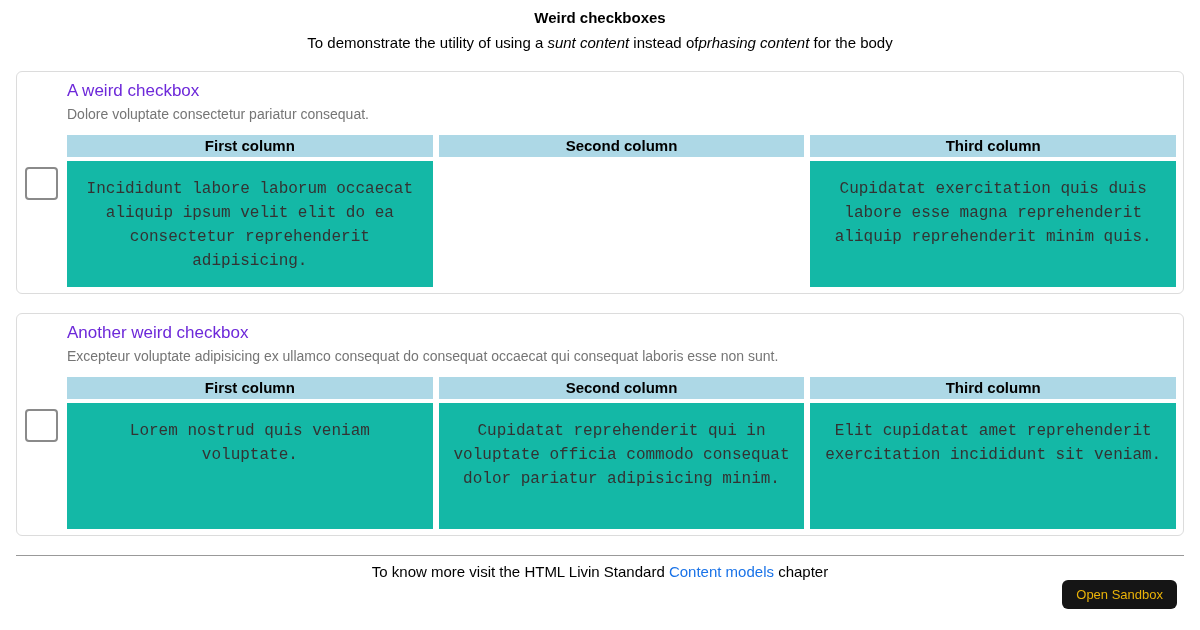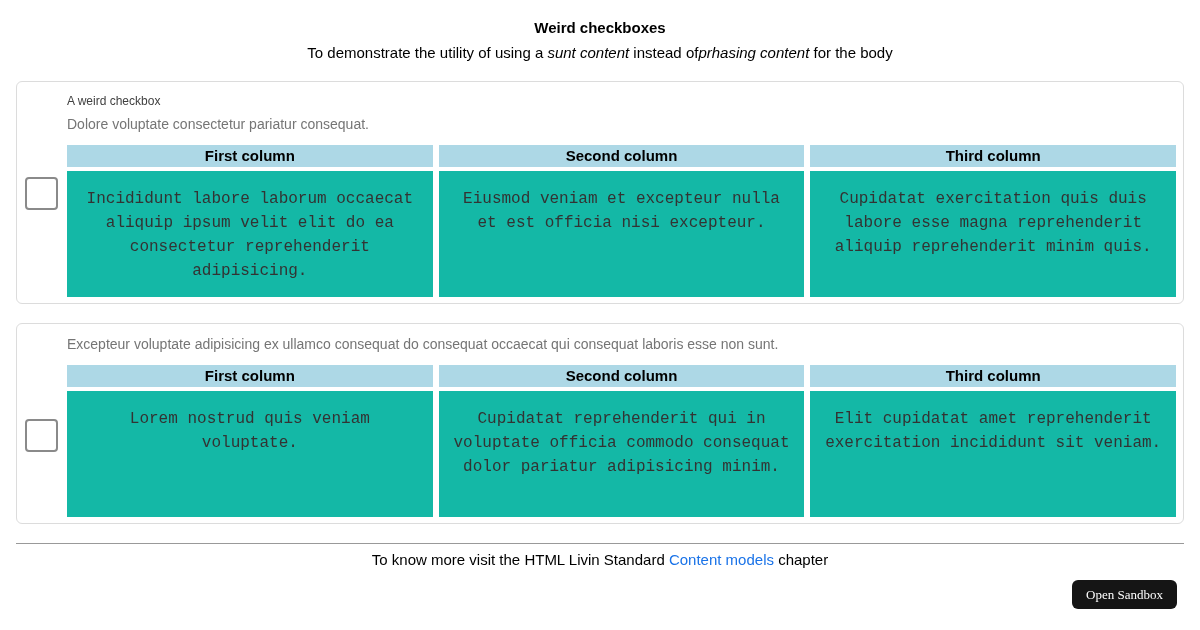--- a/index.html
+++ b/index.html
@@ -9,21 +9,21 @@
     background: #ffffff;
     font-family: "Liberation Sans", sans-serif;
     color: #000;
     position: relative;
     overflow: hidden;
   }
 
   
   .page-header {
     text-align: center;
-    padding-top: 15px;
+    padding-top: 5px;
     font-size: 15px;
     line-height: 25px;
   }
   .page-header h1 {
     font-size: 15px;
     font-weight: bold;
     margin: 0;
     line-height: 25px;
   }
   .page-subtitle { margin: 0; }
@@ -32,25 +32,25 @@
   
   .card {
     position: relative;
     margin: 16px 16px 19px 16px;
     border: 1px solid #dcdcdc;
     border-radius: 6px;
     padding: 8px 7px 6px 50px;
     background: #fff;
   }
   .card-title {
-    font-size: 12px;
+    font-size: 17px;
     font-weight: normal;
     margin: 0;
     line-height: 22px;
-    color: #404040;
+    color: #6d28d9;
   }
   .card-desc {
     font-size: 14px;
     line-height: 18px;
     margin: 3px 0 0 0;
     color: #757575;
   }
   .weird-checkbox {
     appearance: none;
     -webkit-appearance: none;
@@ -113,24 +113,24 @@
   }
 
   
   .sandbox-btn {
     position: absolute;
     right: 23px;
     bottom: 21px;
     height: 29px;
     padding: 0 14px;
     background: #151515;
-    color: #ffffff;
+    color: #eab308;
     border: none;
     border-radius: 6px;
-    font-family: Liberation Serif, serif;
+    font-family: Liberation Sans, sans-serif;
     font-size: 13px;
     cursor: pointer;
     text-align: right;
   }
 </style>
 </head>
 <body>
 
 <header class="page-header">
   <h1>Weird checkboxes</h1>
@@ -141,31 +141,31 @@
   <input type="checkbox" class="weird-checkbox" style="">
   <h2 class="card-title">A weird checkbox</h2>
   <p class="card-desc">Dolore voluptate consectetur pariatur consequat.</p>
   <div class="cols">
     <div class="col">
       <div class="col-header">First column</div>
       <div class="col-body">Incididunt labore laborum occaecat aliquip ipsum velit elit do ea consectetur reprehenderit adipisicing.</div>
     </div>
     <div class="col">
       <div class="col-header">Second column</div>
-      <div class="col-body">Eiusmod veniam et excepteur nulla et est officia nisi excepteur.</div>
     </div>
     <div class="col">
       <div class="col-header">Third column</div>
       <div class="col-body">Cupidatat exercitation quis duis labore esse magna reprehenderit aliquip reprehenderit minim quis.</div>
     </div>
   </div>
 </section>
 
 <section class="card">
   <input type="checkbox" class="weird-checkbox" style="">
+  <h2 class="card-title">Another weird checkbox</h2>
   <p class="card-desc">Excepteur voluptate adipisicing ex ullamco consequat do consequat occaecat qui consequat laboris esse non sunt.</p>
   <div class="cols">
     <div class="col">
       <div class="col-header">First column</div>
       <div class="col-body">Lorem nostrud quis veniam voluptate.</div>
     </div>
     <div class="col">
       <div class="col-header">Second column</div>
       <div class="col-body">Cupidatat reprehenderit qui in voluptate officia commodo consequat dolor pariatur adipisicing minim.</div>
     </div>

